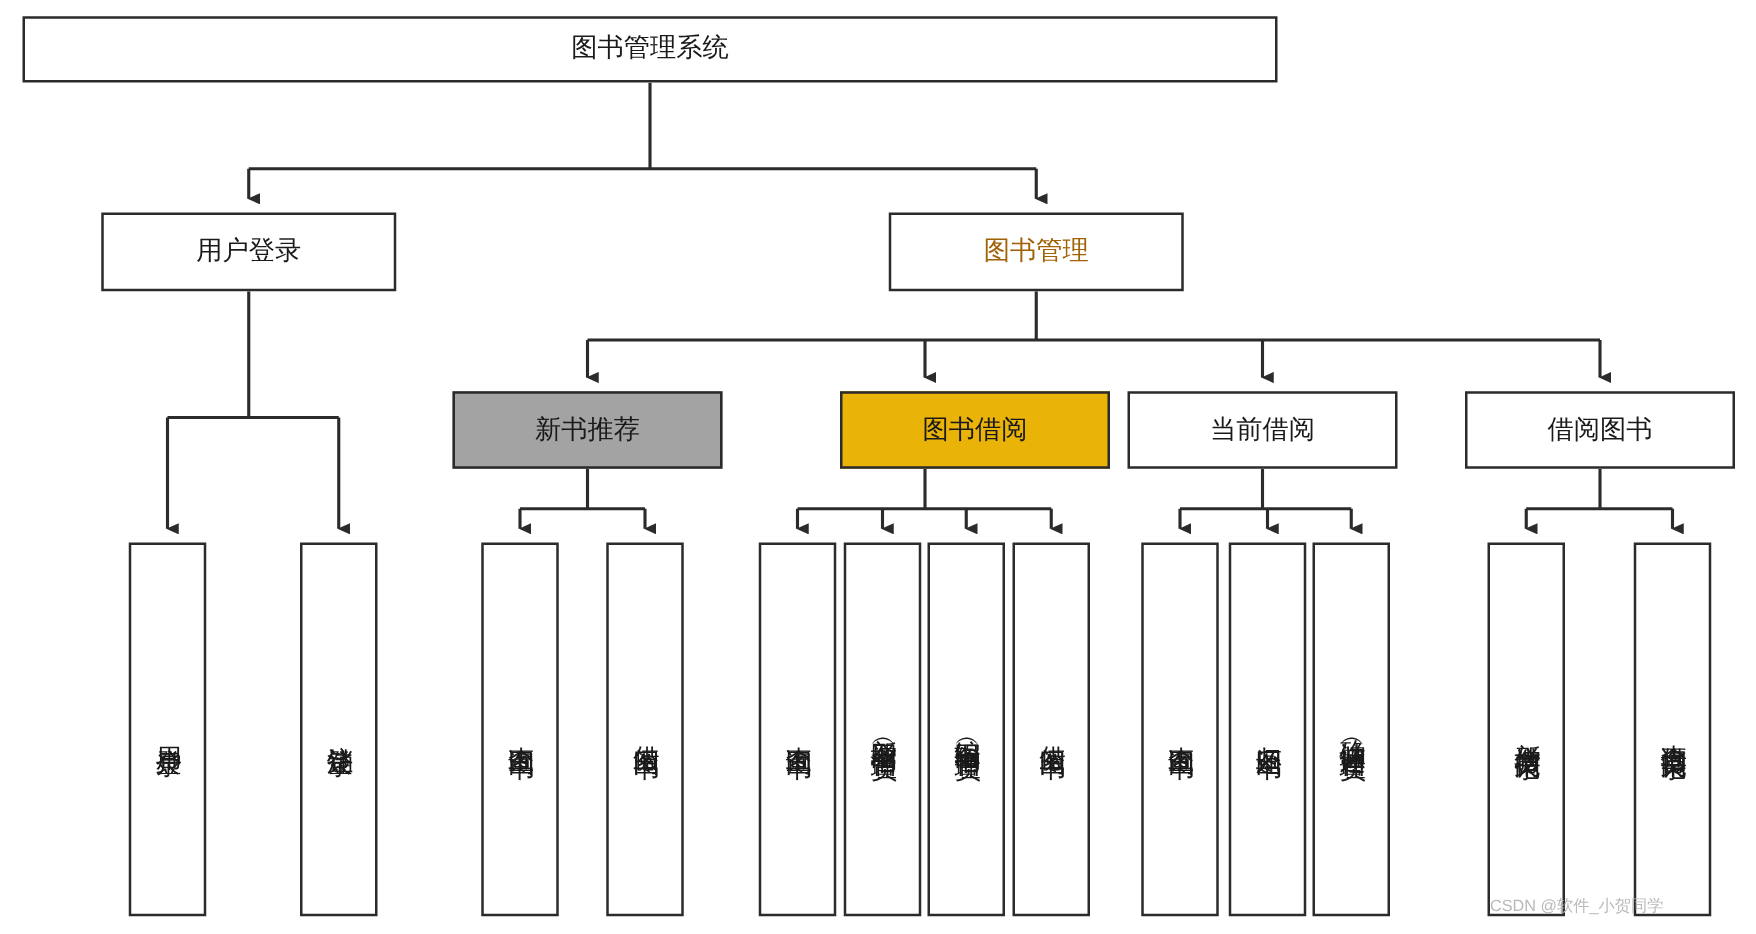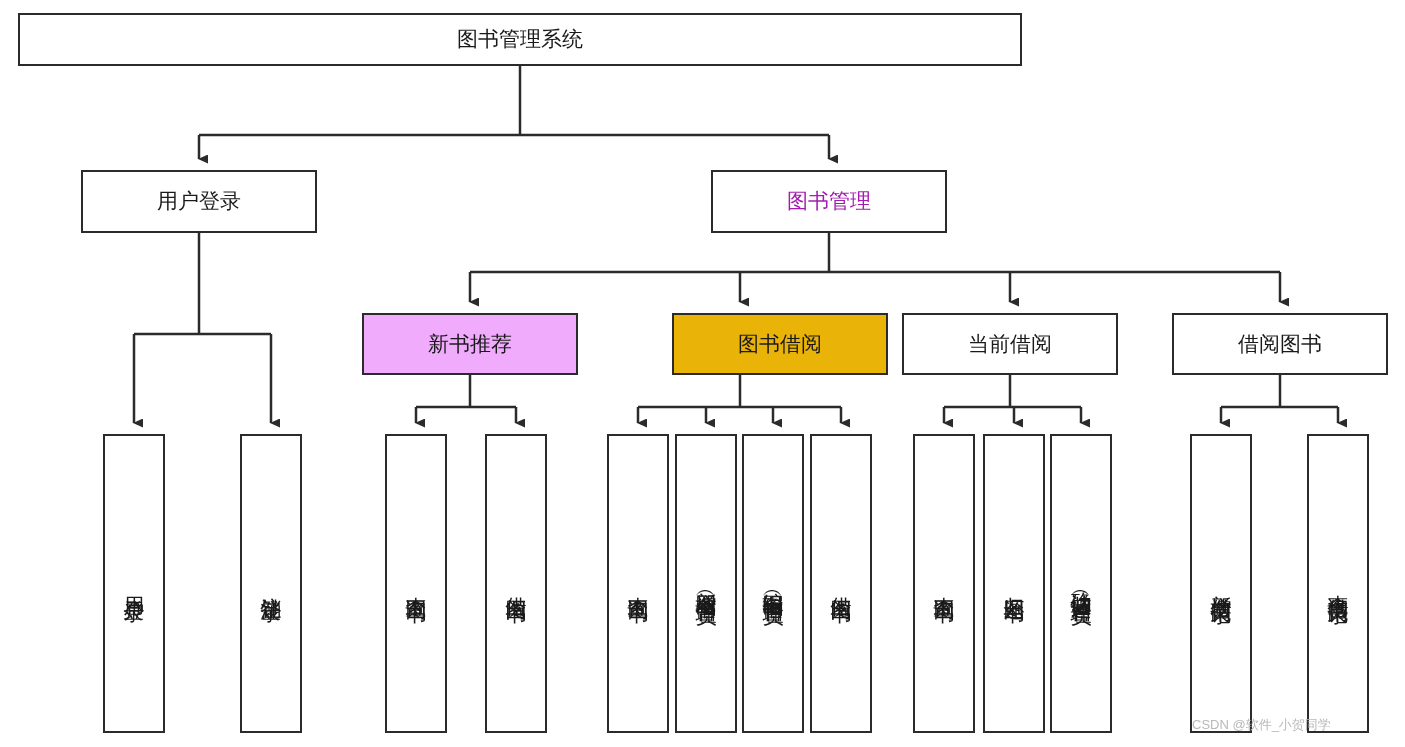--- a/index.html
+++ b/index.html
@@ -92,24 +92,24 @@
       </g>
   </svg>
 
   <div id="node-layer">
       <div class="node horizontal" style="left: 18px; top: 13px; width: 1004px; height: 53px; border-color: rgb(43, 43, 43); background: rgb(255, 255, 255); color: rgb(26, 26, 26);">
         <span class="label">图书管理系统</span>
       </div>
       <div class="node horizontal" style="left: 81px; top: 170px; width: 236px; height: 63px; border-color: rgb(43, 43, 43); background: rgb(255, 255, 255); color: rgb(26, 26, 26);">
         <span class="label">用户登录</span>
       </div>
-      <div class="node horizontal" style="left: 711px; top: 170px; width: 236px; height: 63px; border-color: rgb(43, 43, 43); background: rgb(255, 255, 255); color: #a21caf;">
+      <div class="node horizontal" style="left: 711px; top: 170px; width: 236px; height: 63px; border-color: rgb(43, 43, 43); background: rgb(255, 255, 255); color: #a16207;">
         <span class="label">图书管理</span>
       </div>
-      <div class="node horizontal" style="left: 362px; top: 313px; width: 216px; height: 62px; border-color: rgb(43, 43, 43); background: #f0abfc; color: rgb(26, 26, 26);">
+      <div class="node horizontal" style="left: 362px; top: 313px; width: 216px; height: 62px; border-color: rgb(43, 43, 43); background: #a3a3a3; color: rgb(26, 26, 26);">
         <span class="label">新书推荐</span>
       </div>
       <div class="node horizontal" style="left: 632px; top: 313px; width: 216px; height: 62px; border-color: rgb(43, 43, 43); background: #eab308; color: rgb(26, 26, 26); margin-left: 40px;">
         <span class="label">图书借阅</span>
       </div>
       <div class="node horizontal" style="left: 902px; top: 313px; width: 216px; height: 62px; border-color: rgb(43, 43, 43); background: rgb(255, 255, 255); color: rgb(26, 26, 26);">
         <span class="label">当前借阅</span>
       </div>
       <div class="node horizontal" style="left: 1172px; top: 313px; width: 216px; height: 62px; border-color: rgb(43, 43, 43); background: rgb(255, 255, 255); color: rgb(26, 26, 26);">
         <span class="label">借阅图书</span>

